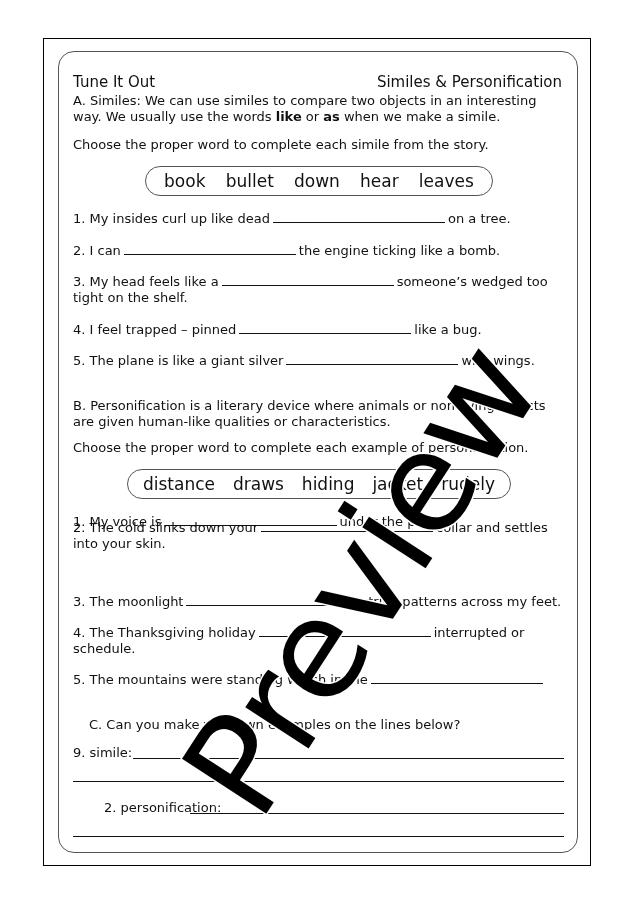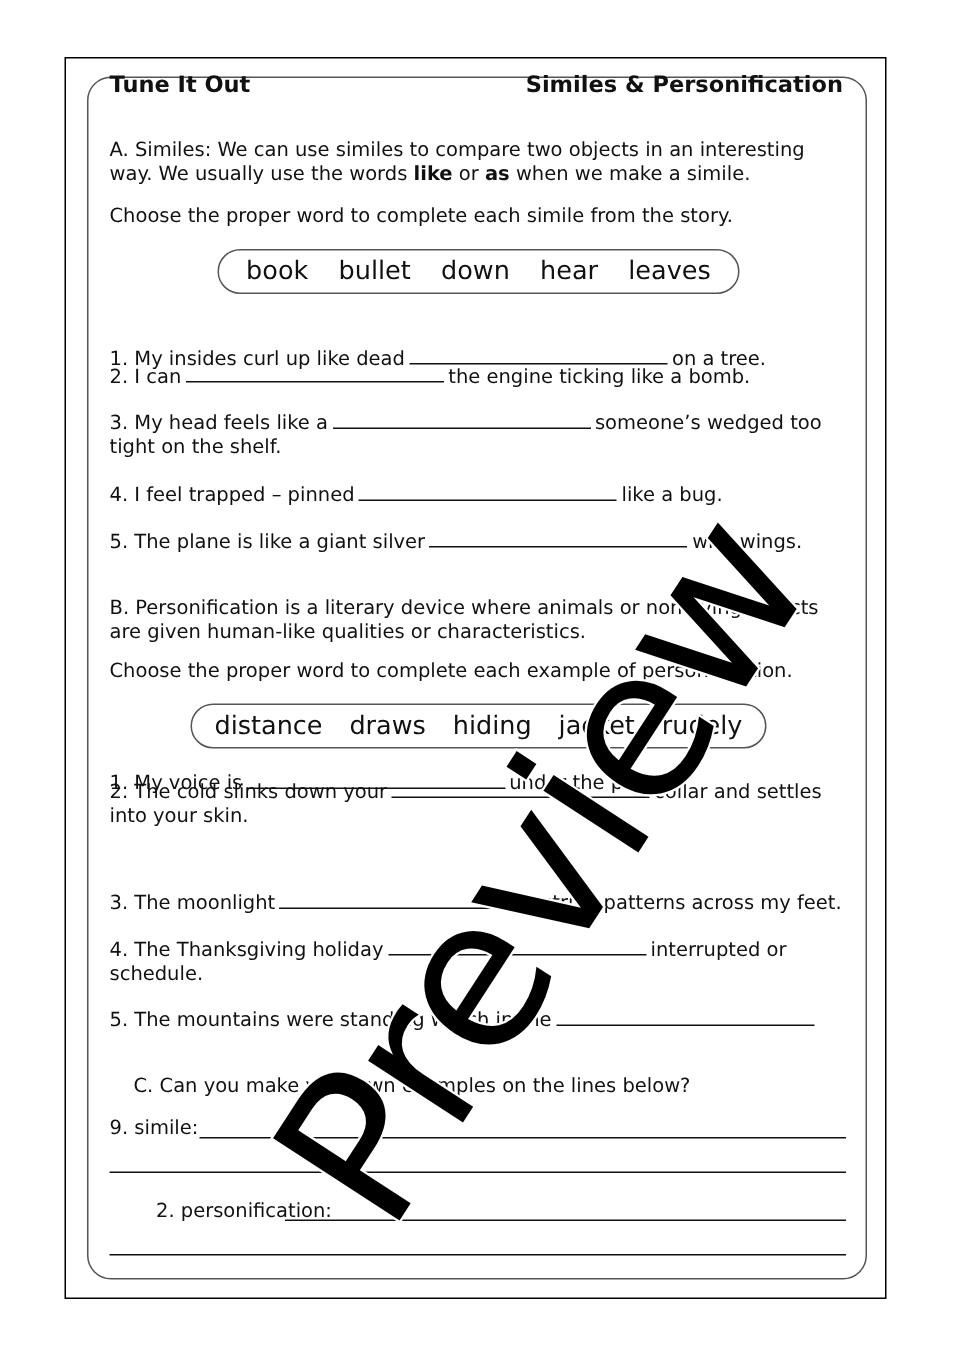--- a/index.html
+++ b/index.html
@@ -3,21 +3,21 @@
 <meta charset="utf-8">
 <style>
   html, body { margin: 0; padding: 0; background: #ffffff; }
   body { width: 636px; height: 905px; position: relative; overflow: hidden;
          font-family: "DejaVu Sans", sans-serif; color: #111; }
   .outer-frame { position: absolute; left: 43px; top: 38px; width: 548px; height: 828px;
                  border: 1.5px solid #000; box-sizing: border-box; }
   .inner-box { position: absolute; left: 58px; top: 51px; width: 520px; height: 802px;
                border: 1.5px solid #555; border-radius: 16px; box-sizing: border-box; }
   .abs { position: absolute; white-space: nowrap; font-size: 13px; line-height: 16px; }
-  .title { font-weight: bold; font-size: 15px; top: 48px; }
+  .title { font-weight: normal; font-size: 15px; top: 74px; }
   .title-left { left: 73px; }
   .title-right { right: 74px; }
   .para { left: 73px; width: 490px; white-space: normal; }
   .bank { position: absolute; border: 1.5px solid #555; border-radius: 16px; height: 30px;
           box-sizing: border-box; display: flex; align-items: center; justify-content: space-around;
           font-size: 17px; }
   .bank span { display: inline-block; }
   .blank { display: inline-block; border-bottom: 1px solid #111; height: 12px; vertical-align: baseline; margin: 0 3px; }
   .b175 { width: 172px; }
   .full-line { position: absolute; left: 73px; width: 491px; border-bottom: 1px solid #111; height: 0; }
@@ -39,21 +39,21 @@
 <div class="abs" style="left:73px; top:137px;">Choose the proper word to complete each simile from the story.</div>
 
 <div class="bank" style="left:145px; top:166px; width:348px; padding:0 8px;">
   <span>book</span>
   <span>bullet</span>
   <span>down</span>
   <span>hear</span>
   <span>leaves</span>
 </div>
 
-<div class="abs" style="left:73px; top:210px;margin-top:20px;">
+<div class="abs" style="left:73px; top:210px;">
   <span>1. My insides curl up like dead</span><span class="blank b175"></span><span>on a tree.</span>
 </div>
 <div class="abs" style="left:73px; top:242px;">
   <span>2. I can</span><span class="blank b175"></span><span>the engine ticking like a bomb.</span>
 </div>
 <div class="abs" style="left:73px; top:273px;">
   <span>3. My head feels like a</span><span class="blank b175"></span><span>someone’s wedged too</span><br>
   <span>tight on the shelf.</span>
 </div>
 <div class="abs" style="left:73px; top:321px;">

